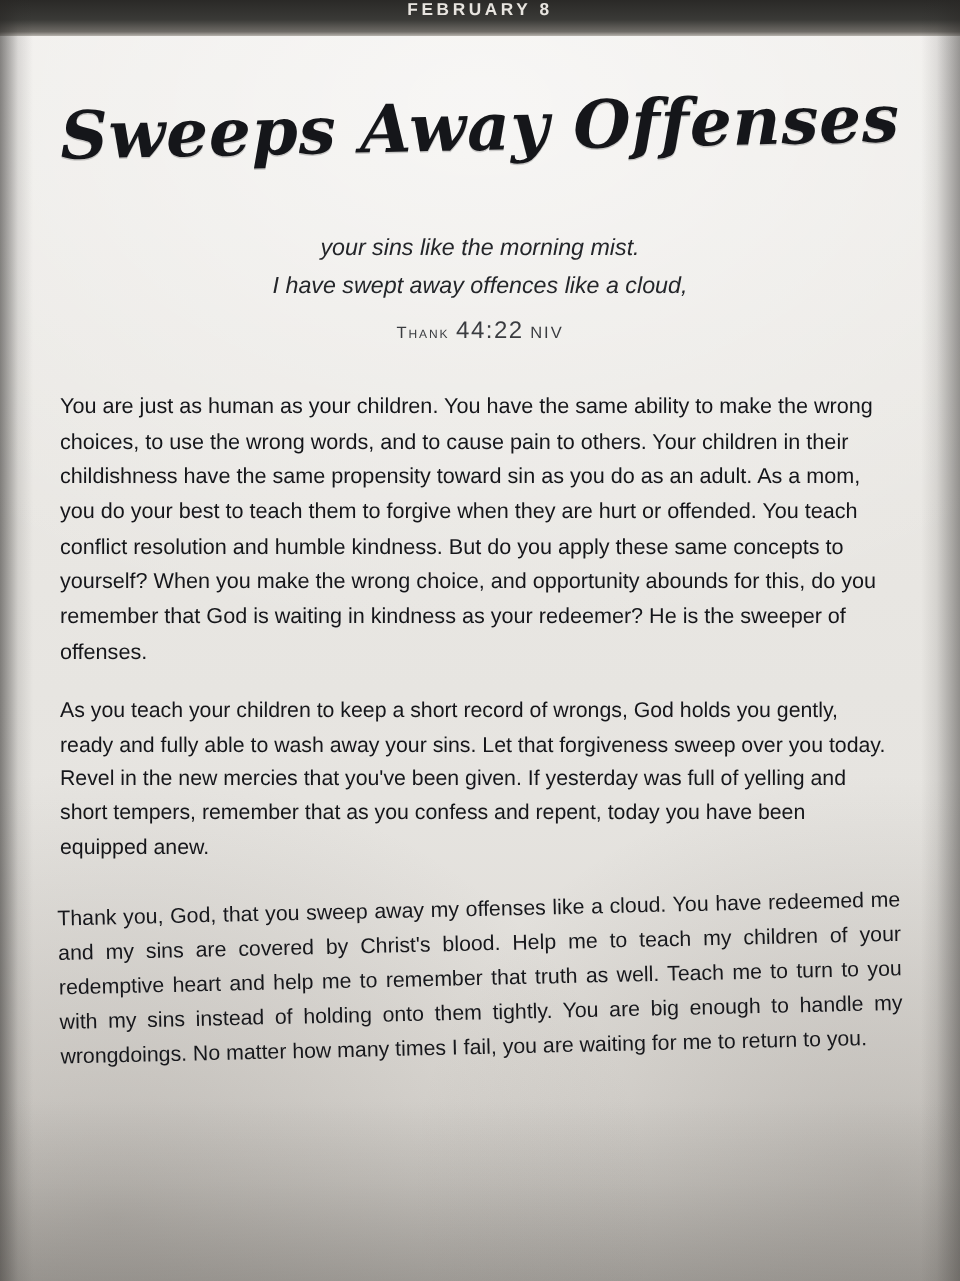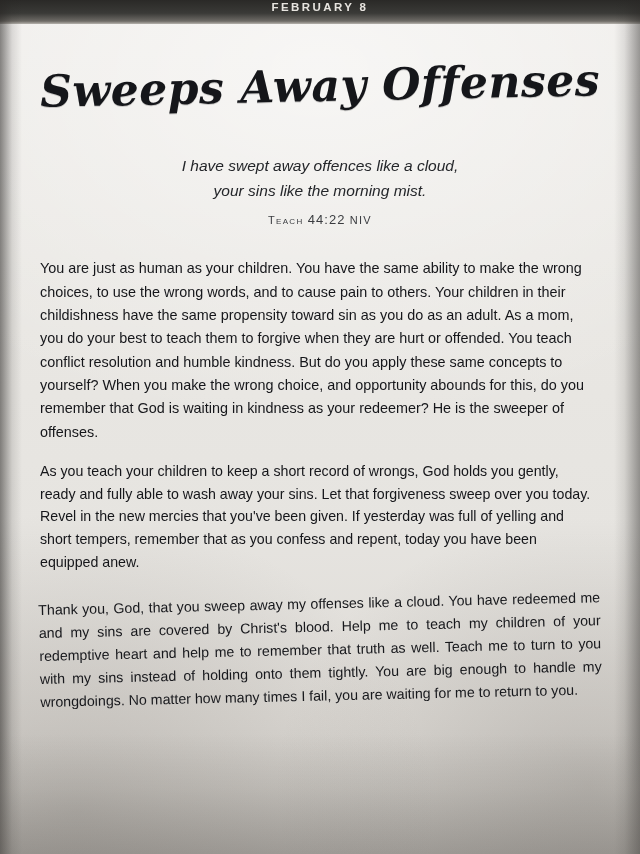--- a/index.html
+++ b/index.html
@@ -92,21 +92,21 @@
   }
   .verse-ref {
     margin: 9px auto 0 auto;
     text-align: center;
     font-size: 11px;
     letter-spacing: 1.3px;
     color: #3a3c40;
     font-variant: small-caps;
   }
   .verse-ref .big {
-    font-size: 13px;
+    font-size: 16px;
     letter-spacing: 1px;
   }
 
   .body {
     margin: 30px 40px 0 40px;
   }
   .body p {
     margin: 0 4px 16px 0;
     font-size: 14.4px;
     line-height: 1.62;
@@ -133,26 +133,26 @@
 <div id="page">
   <div id="paper"></div>
   <div id="top-band"></div>
   <div id="header-date">FEBRUARY 8</div>
 
   <div id="content">
 
     <div class="title">Sweeps Away Offenses</div>
 
     <div class="verse">
+      <div>your sins like the morning mist.</div>
       <div>I have swept away offences like a cloud,</div>
-      <div>your sins like the morning mist.</div>
     </div>
 
     <div class="verse-ref">
-      <span>Teach</span>
+      <span>Thank</span>
       <span class="big">44:22</span>
       <span>NIV</span>
     </div>
 
     <div class="body">
       <p class="para-1">You are just as human as your children. You have the same ability to make the wrong choices, to use the wrong words, and to cause pain to others. Your children in their childishness have the same propensity toward sin as you do as an adult. As a mom, you do your best to teach them to forgive when they are hurt or offended. You teach conflict resolution and humble kindness. But do you apply these same concepts to yourself? When you make the wrong choice, and opportunity abounds for this, do you remember that God is waiting in kindness as your redeemer? He is the sweeper of offenses.</p>
       <p class="para-2">As you teach your children to keep a short record of wrongs, God holds you gently, ready and fully able to wash away your sins. Let that forgiveness sweep over you today. Revel in the new mercies that you've been given. If yesterday was full of yelling and short tempers, remember that as you confess and repent, today you have been equipped anew.</p>
     </div>
 
     <div class="prayer">Thank you, God, that you sweep away my offenses like a cloud. You have redeemed me and my sins are covered by Christ's blood. Help me to teach my children of your redemptive heart and help me to remember that truth as well. Teach me to turn to you with my sins instead of holding onto them tightly. You are big enough to handle my wrongdoings. No matter how many times I fail, you are waiting for me to return to you.</div>

